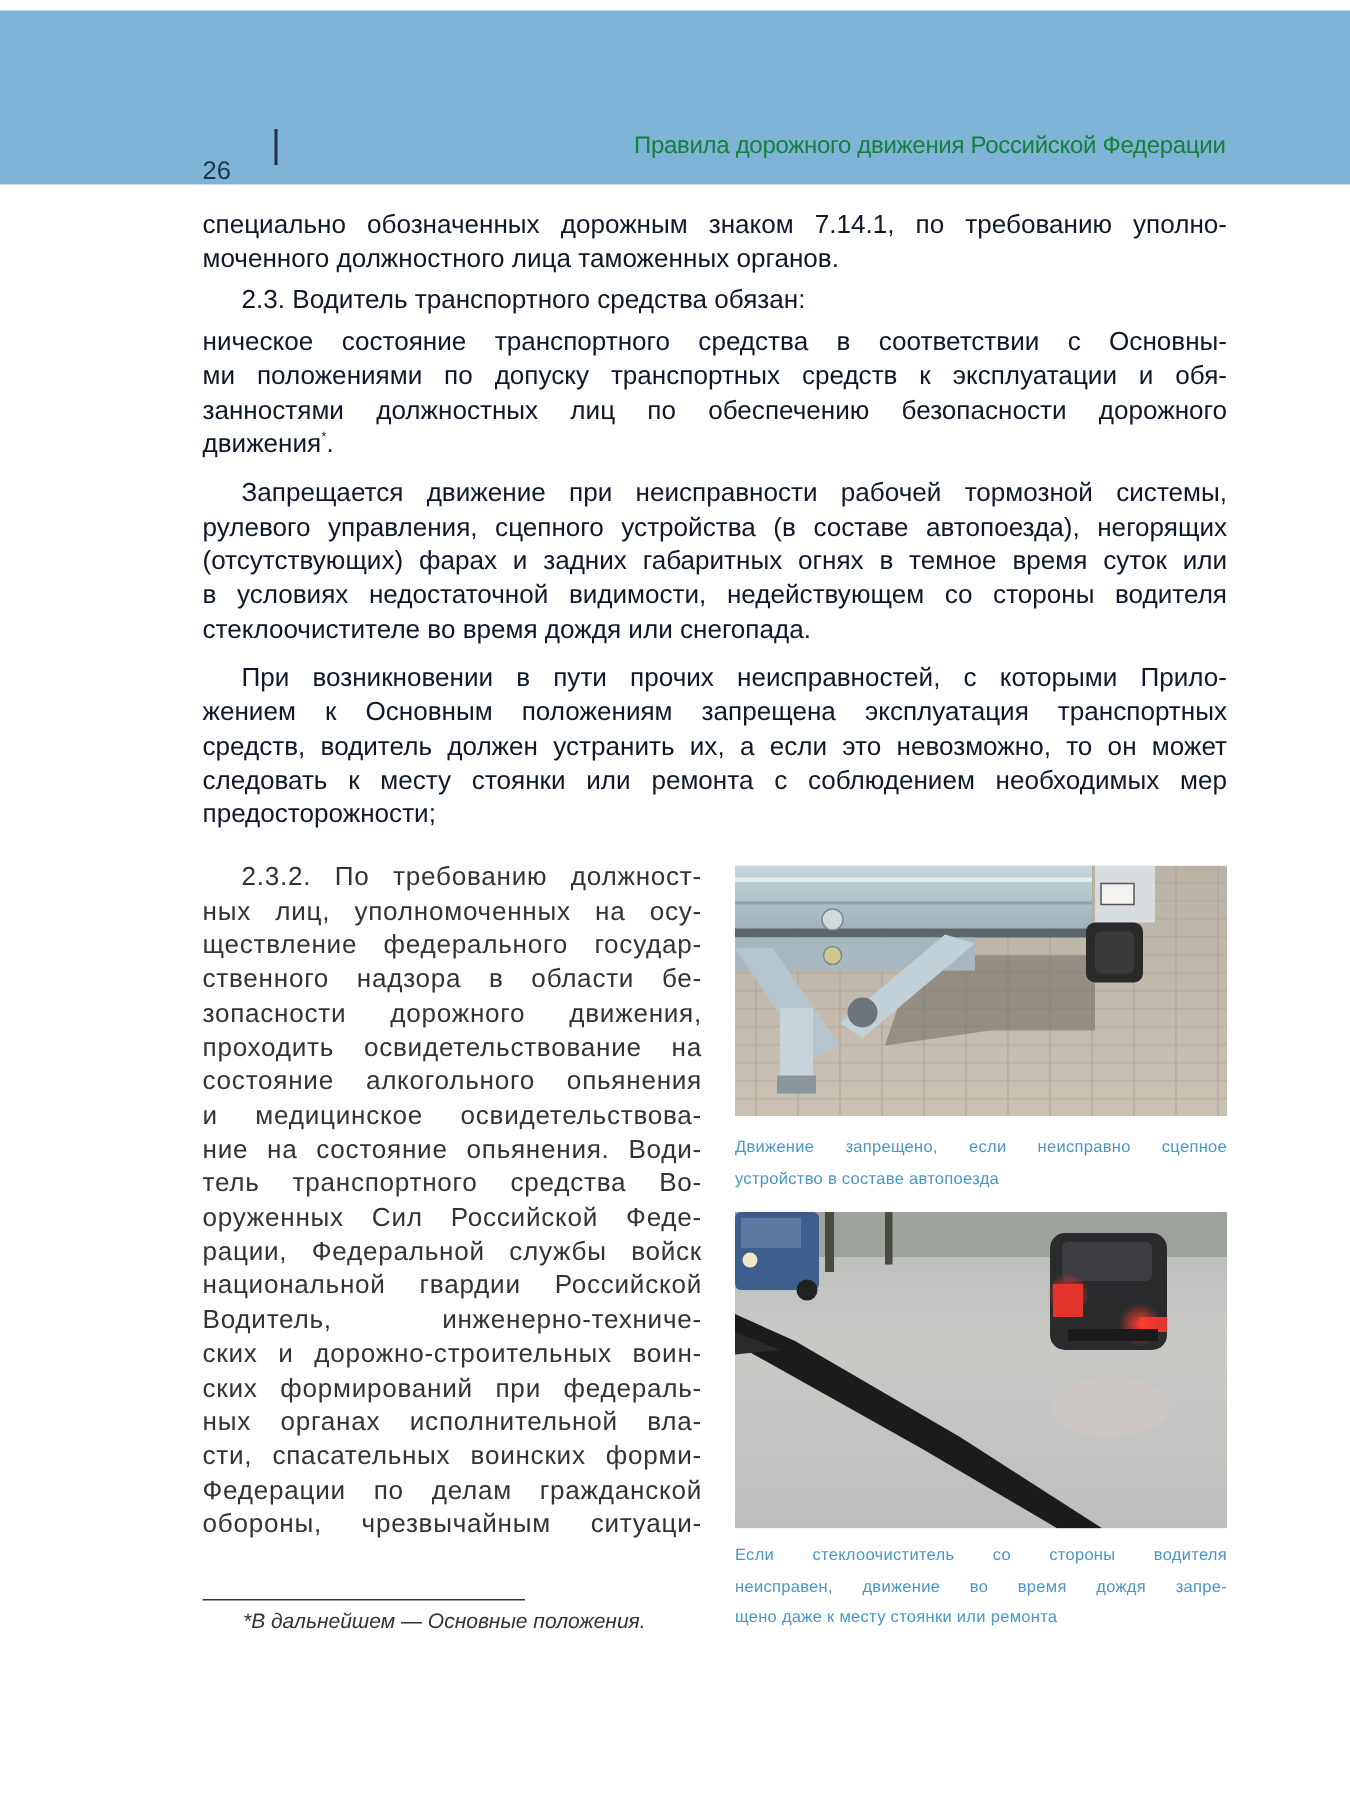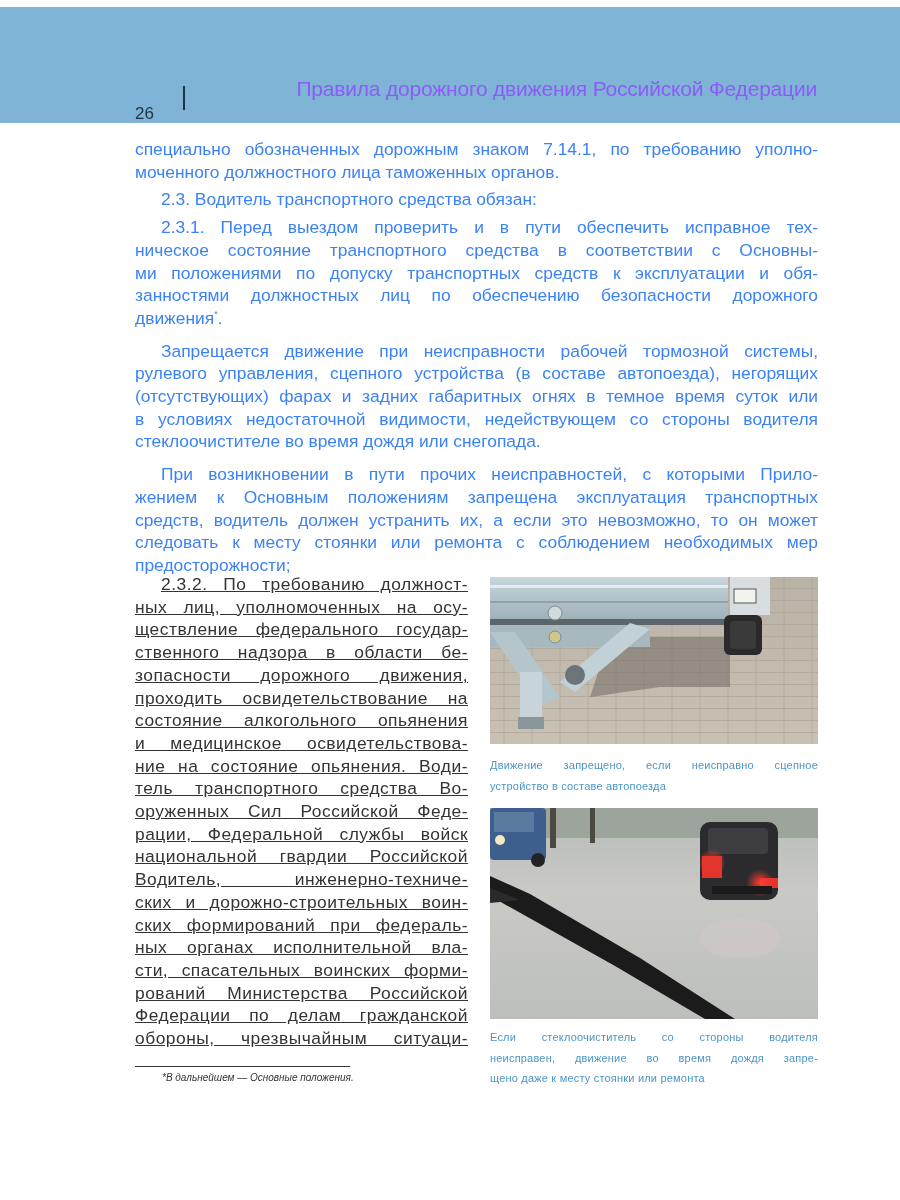--- a/index.html
+++ b/index.html
@@ -13,42 +13,42 @@
     position: absolute; left: 0; top: 7px; width: 900px; height: 116px;
     background: #80b4d7;
   }
   .page-number {
     position: absolute; left: 135px; top: 87px; font-size: 17px; color: #1f3347; margin-top: 17px;
   }
   .header-divider {
     position: absolute; left: 183px; top: 86px; width: 1.5px; height: 24px; background: #1f3347;
   }
   .running-title {
-    position: absolute; right: 83px; top: 77px; font-size: 21px; color: #8b5cf6;
+    position: absolute; right: 83px; top: 89px; font-size: 16px; color: #15803d;
     letter-spacing: -0.2px;
   }
   .text-block {
     position: absolute; left: 135px; width: 683px;
-    font-size: 17.4px; line-height: 22.7px; text-align: justify; color: #3b82f6;
+    font-size: 17.4px; line-height: 22.7px; text-align: justify; color: #0f172a;
     hyphens: manual;
   }
   .line { display: block; text-align: justify; text-align-last: justify; white-space: nowrap; }
   .line.last { text-align-last: left; }
   .line.indent { padding-left: 26px; }
   .narrow-col {
     position: absolute; left: 135px; top: 573px; width: 333px;
     font-size: 17.4px; line-height: 22.7px; color: #333;
   }
-  .narrow-col .line { letter-spacing: 0.5px; text-decoration: underline; }
+  .narrow-col .line { letter-spacing: 0.5px; }
   sup.fn-mark { font-size: 9px; vertical-align: super; line-height: 0; }
   .footnote-rule {
     position: absolute; left: 135px; top: 1066px; width: 215px; height: 1px; background: #333;
   }
   .footnote {
-    position: absolute; left: 162px; top: 1072px; font-size: 10px; font-style: italic; color: #333;
+    position: absolute; left: 162px; top: 1072px; font-size: 14px; font-style: italic; color: #333;
   }
   .photo {
     position: absolute; left: 490px; width: 328px; overflow: hidden;
   }
   .photo-trailer { top: 577px; height: 167px; }
   .photo-rain { top: 808px; height: 211px; }
   .caption {
     position: absolute; left: 490px; width: 328px;
     font-size: 11px; line-height: 20.5px; color: #4b96c5;
   }
@@ -66,21 +66,20 @@
 
 <div class="text-block" style="top:138px;">
   <div>
     <span class="line">специально обозначенных дорожным знаком 7.14.1, по требованию уполно-</span>
     <span class="line last">моченного должностного лица таможенных органов.</span>
   </div>
   <div style="margin-top:5px;">
     <span class="line last indent">2.3. Водитель транспортного средства обязан:</span>
   </div>
   <div style="margin-top:5px;">
-    <span class="line indent">2.3.1. Перед выездом проверить и в пути обеспечить исправное тех-</span>
     <span class="line">ническое состояние транспортного средства в соответствии с Основны-</span>
     <span class="line">ми положениями по допуску транспортных средств к эксплуатации и обя-</span>
     <span class="line">занностями должностных лиц по обеспечению безопасности дорожного</span>
     <span class="line last"><span>движения</span><sup class="fn-mark">*</sup><span>.</span></span>
   </div>
   <div style="margin-top:10px;">
     <span class="line indent">Запрещается движение при неисправности рабочей тормозной системы,</span>
     <span class="line">рулевого управления, сцепного устройства (в составе автопоезда), негорящих</span>
     <span class="line">(отсутствующих) фарах и задних габаритных огнях в темное время суток или</span>
     <span class="line">в условиях недостаточной видимости, недействующем со стороны водителя</span>
@@ -107,21 +106,20 @@
     <span class="line">ние на состояние опьянения. Води-</span>
     <span class="line">тель транспортного средства Во-</span>
     <span class="line">оруженных Сил Российской Феде-</span>
     <span class="line">рации, Федеральной службы войск</span>
     <span class="line">национальной гвардии Российской</span>
     <span class="line">Водитель, инженерно-техниче-</span>
     <span class="line">ских и дорожно-строительных воин-</span>
     <span class="line">ских формирований при федераль-</span>
     <span class="line">ных органах исполнительной вла-</span>
     <span class="line">сти, спасательных воинских форми-</span>
-    <span class="line">рований Министерства Российской</span>
     <span class="line">Федерации по делам гражданской</span>
     <span class="line">обороны, чрезвычайным ситуаци-</span>
   </div>
 
 <div class="footnote-rule"></div>
 <span class="footnote">*В дальнейшем — Основные положения.</span>
 
 <div class="photo photo-trailer">
   <svg width="328" height="167" viewBox="0 0 328 167">
     <defs>

